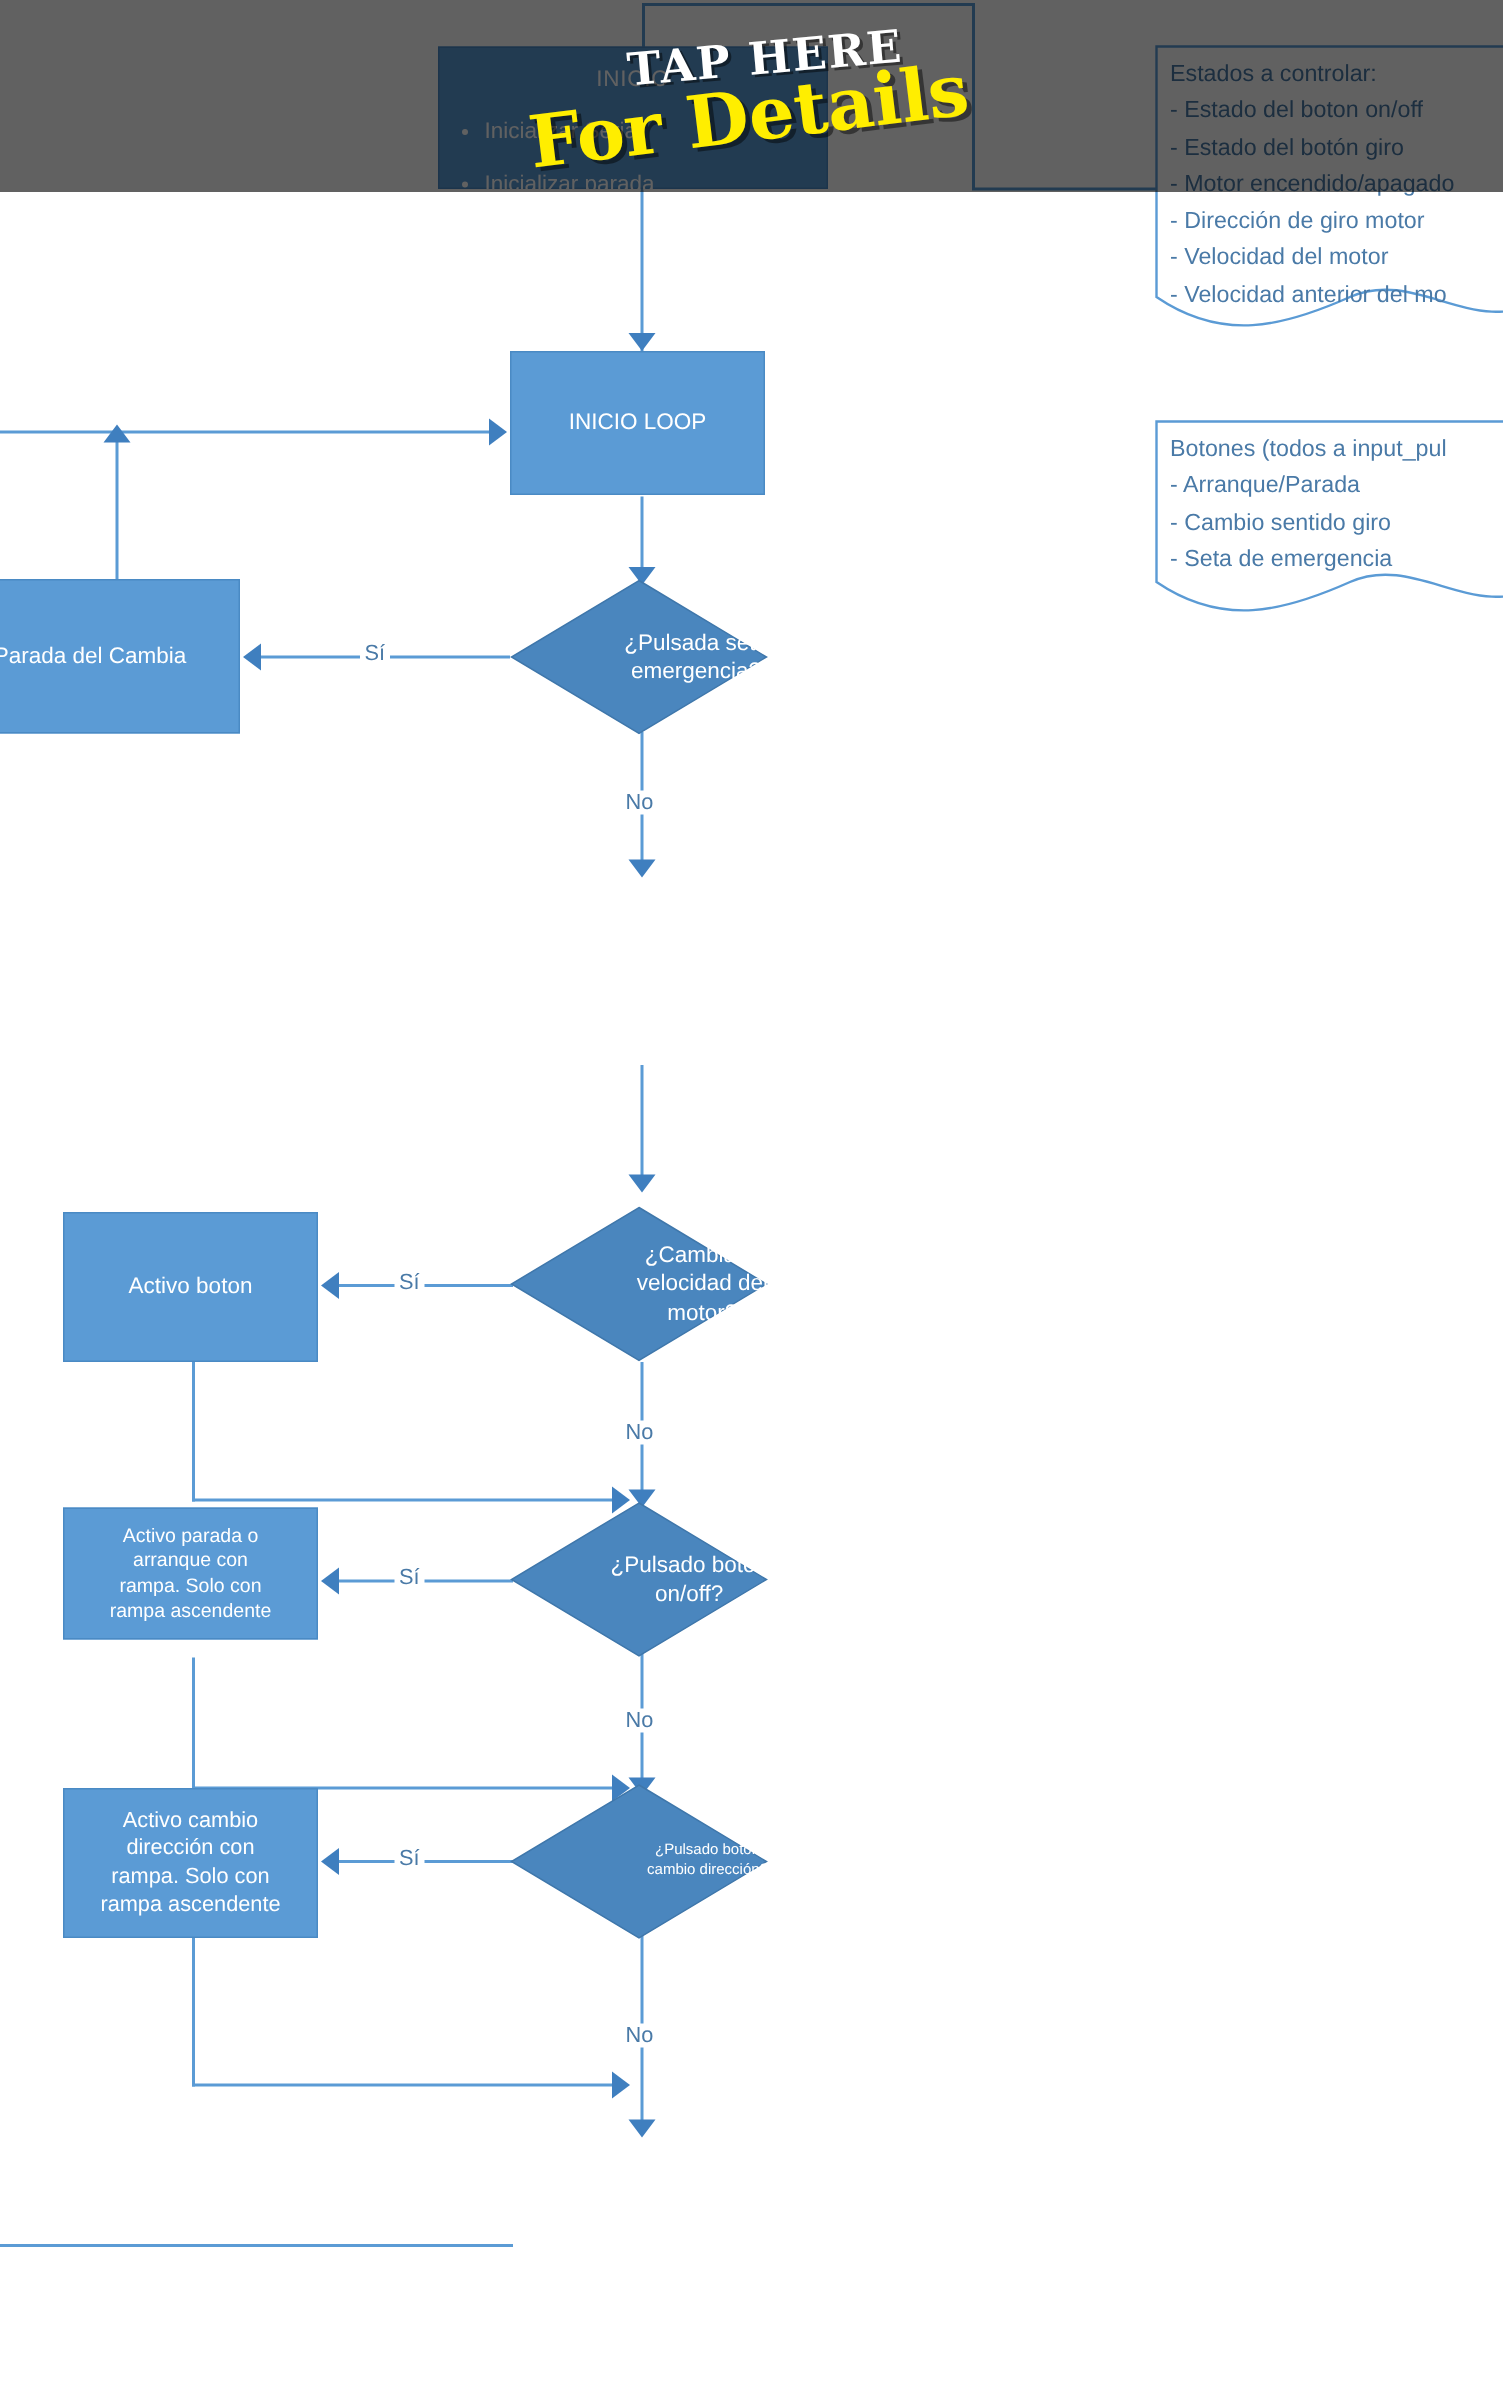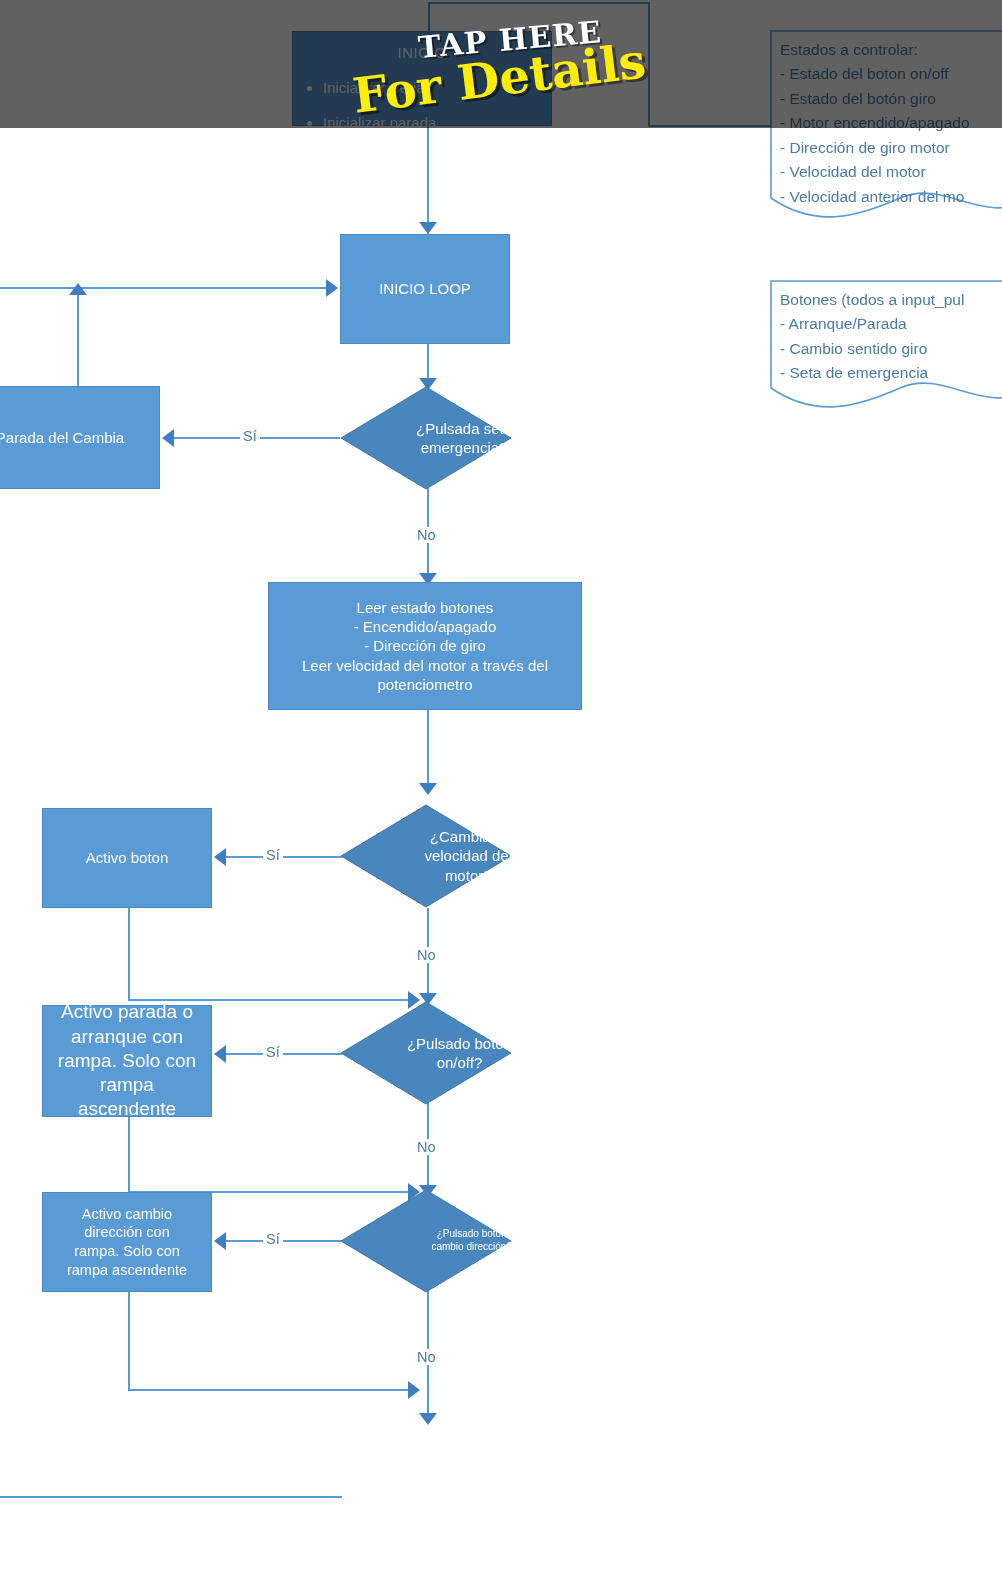--- a/index.html
+++ b/index.html
@@ -255,43 +255,36 @@
   <div class="ln h" style="left:0px; top:1496px; width:342px;"></div>
 
   <div id="setup-box">
     <div id="setup-title">INICIO</div>
     <ul id="setup-list">
       <li>Inicializar Serial</li>
       <li>Inicializar parada</li>
     </ul>
   </div>
 
-  <div class="node proc" style="left:340px; top:234px; width:170px; height:110px;">
+  <div class="node proc" style="left:340px; top:234px; width:170px; height:96px;">
     <span>INICIO LOOP</span>
   </div>
 
   <div class="node proc" style="left:-40px; top:386px; width:200px; height:103px;">
     <span>Parada del Cambia</span>
   </div>
 
   <div class="diamond-wrap" style="left:340px; top:386px; width:172px; height:104px;">
     <svg width="172" height="104" viewBox="0 0 172 104">
       <polygon points="86,1 171,52 86,103 1,52" fill="#4a86be" stroke="#3f77ab" stroke-width="1"></polygon>
     </svg>
     <div class="diamond-label">¿Pulsada seta
 emergencia?</div>
   </div>
 
-  <div class="node proc" style="left:268px; top:582px; width:314px; height:128px; font-size:15px;">
-    <span>Leer estado botones
-- Encendido/apagado
-- Dirección de giro
-Leer velocidad del motor a través del
-potenciometro</span>
-  </div>
 
   <div class="diamond-wrap" style="left:340px; top:804px; width:172px; height:104px;">
     <svg width="172" height="104" viewBox="0 0 172 104">
       <polygon points="86,1 171,52 86,103 1,52" fill="#4a86be" stroke="#3f77ab" stroke-width="1"></polygon>
     </svg>
     <div class="diamond-label">¿Cambia la
 velocidad del
 motor?</div>
   </div>
 
@@ -300,21 +293,21 @@
   </div>
 
   <div class="diamond-wrap" style="left:340px; top:1001px; width:172px; height:104px;">
     <svg width="172" height="104" viewBox="0 0 172 104">
       <polygon points="86,1 171,52 86,103 1,52" fill="#4a86be" stroke="#3f77ab" stroke-width="1"></polygon>
     </svg>
     <div class="diamond-label">¿Pulsado botón
 on/off?</div>
   </div>
 
-  <div class="node proc" style="left:42px; top:1005px; width:170px; height:112px; font-size:19px;">
+  <div class="node proc" style="left:42px; top:1005px; width:170px; height:88px; font-size:13px;">
     <span>Activo parada o
 arranque con
 rampa. Solo con
 rampa ascendente</span>
   </div>
 
   <div class="diamond-wrap" style="left:340px; top:1189px; width:172px; height:104px;">
     <svg width="172" height="104" viewBox="0 0 172 104">
       <polygon points="86,1 171,52 86,103 1,52" fill="#4a86be" stroke="#3f77ab" stroke-width="1"></polygon>
     </svg>

